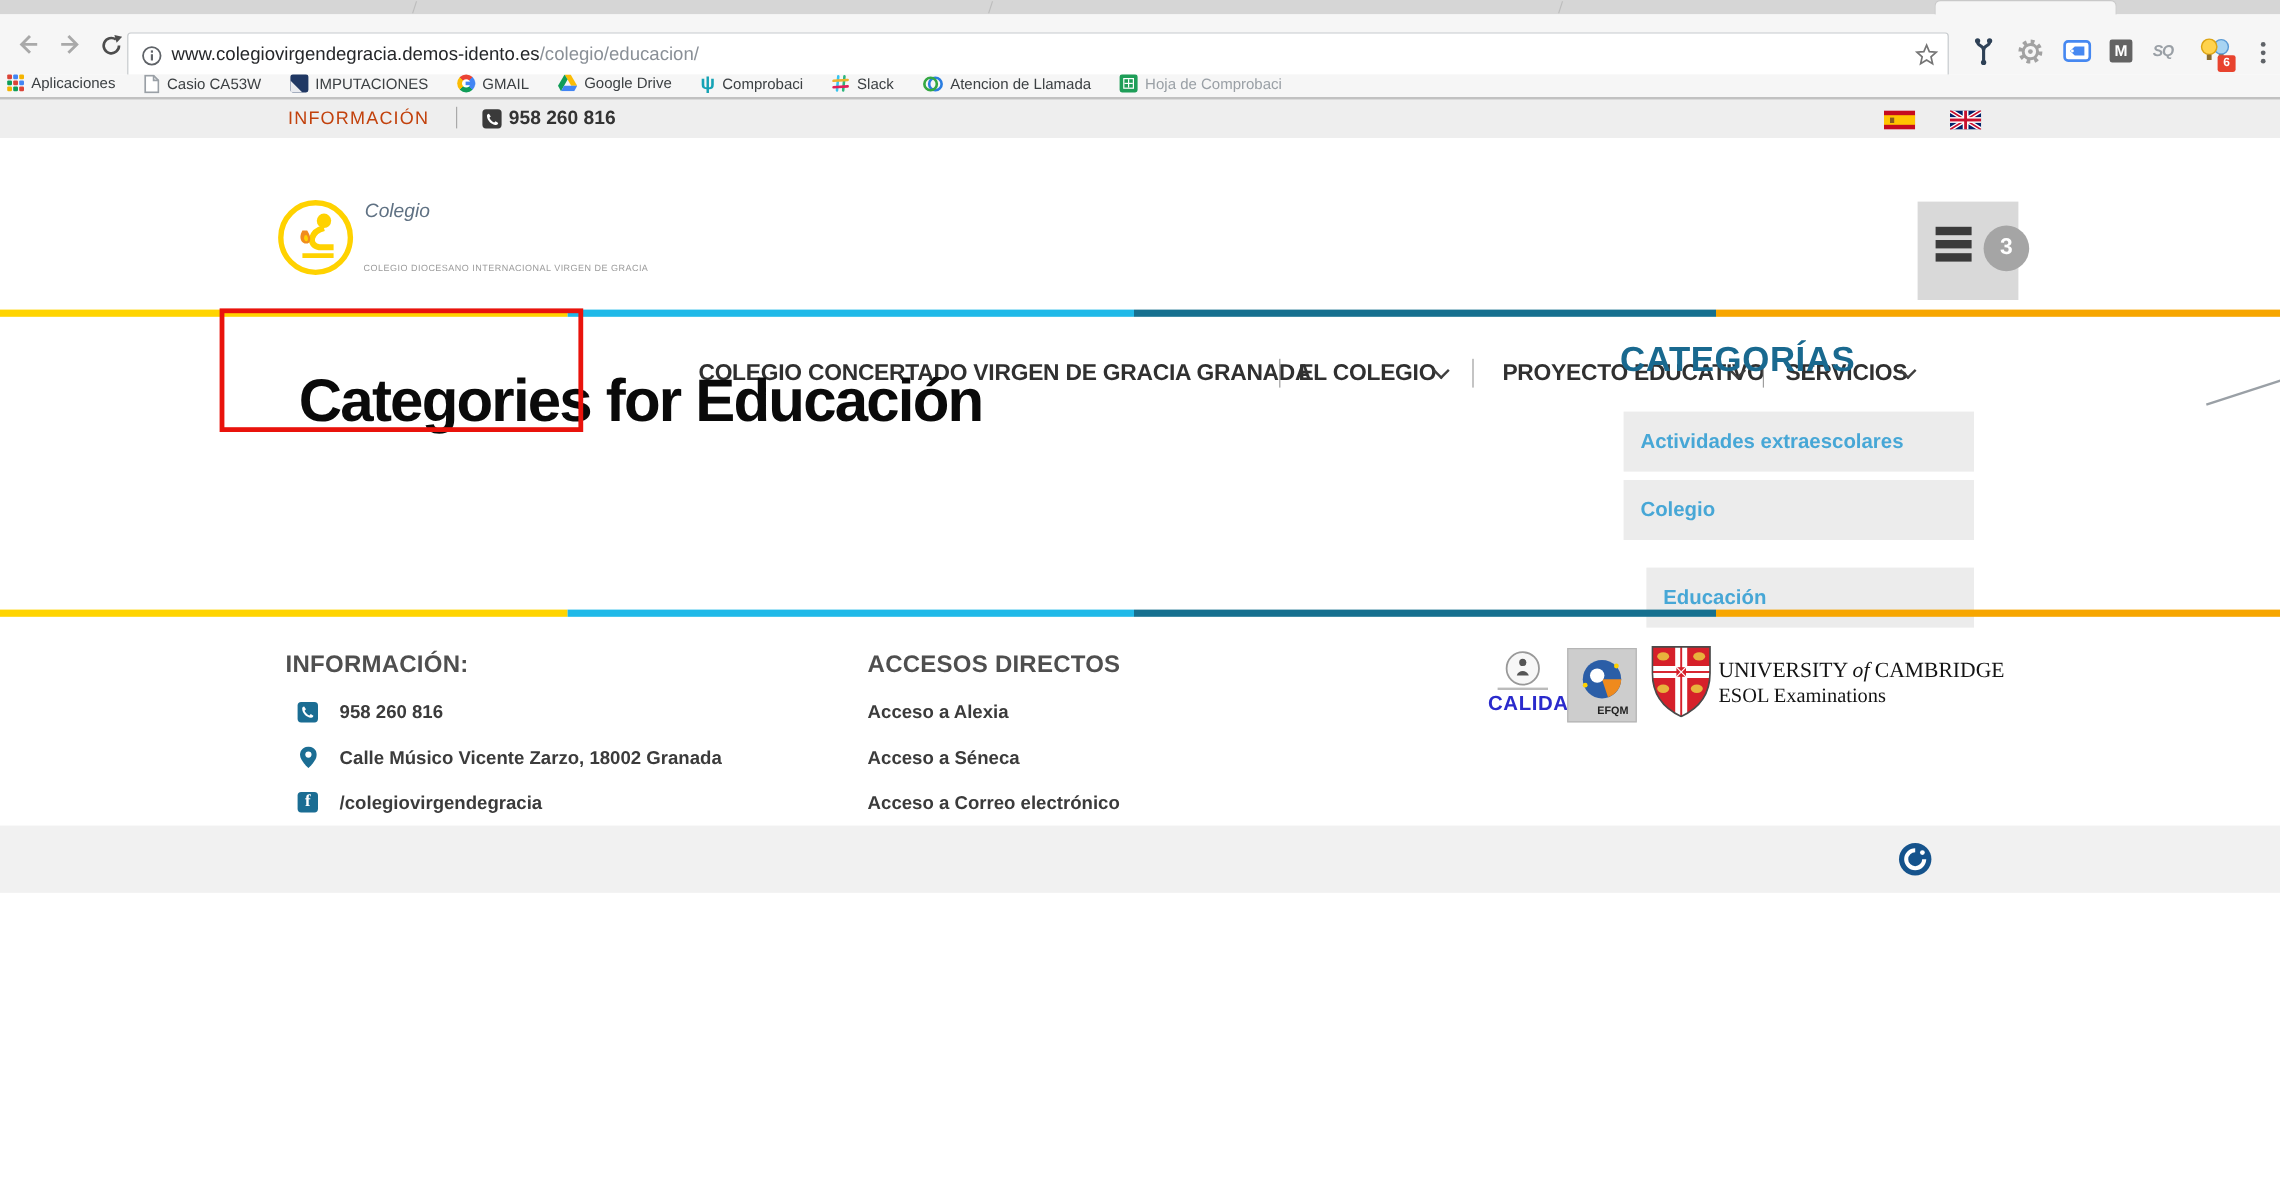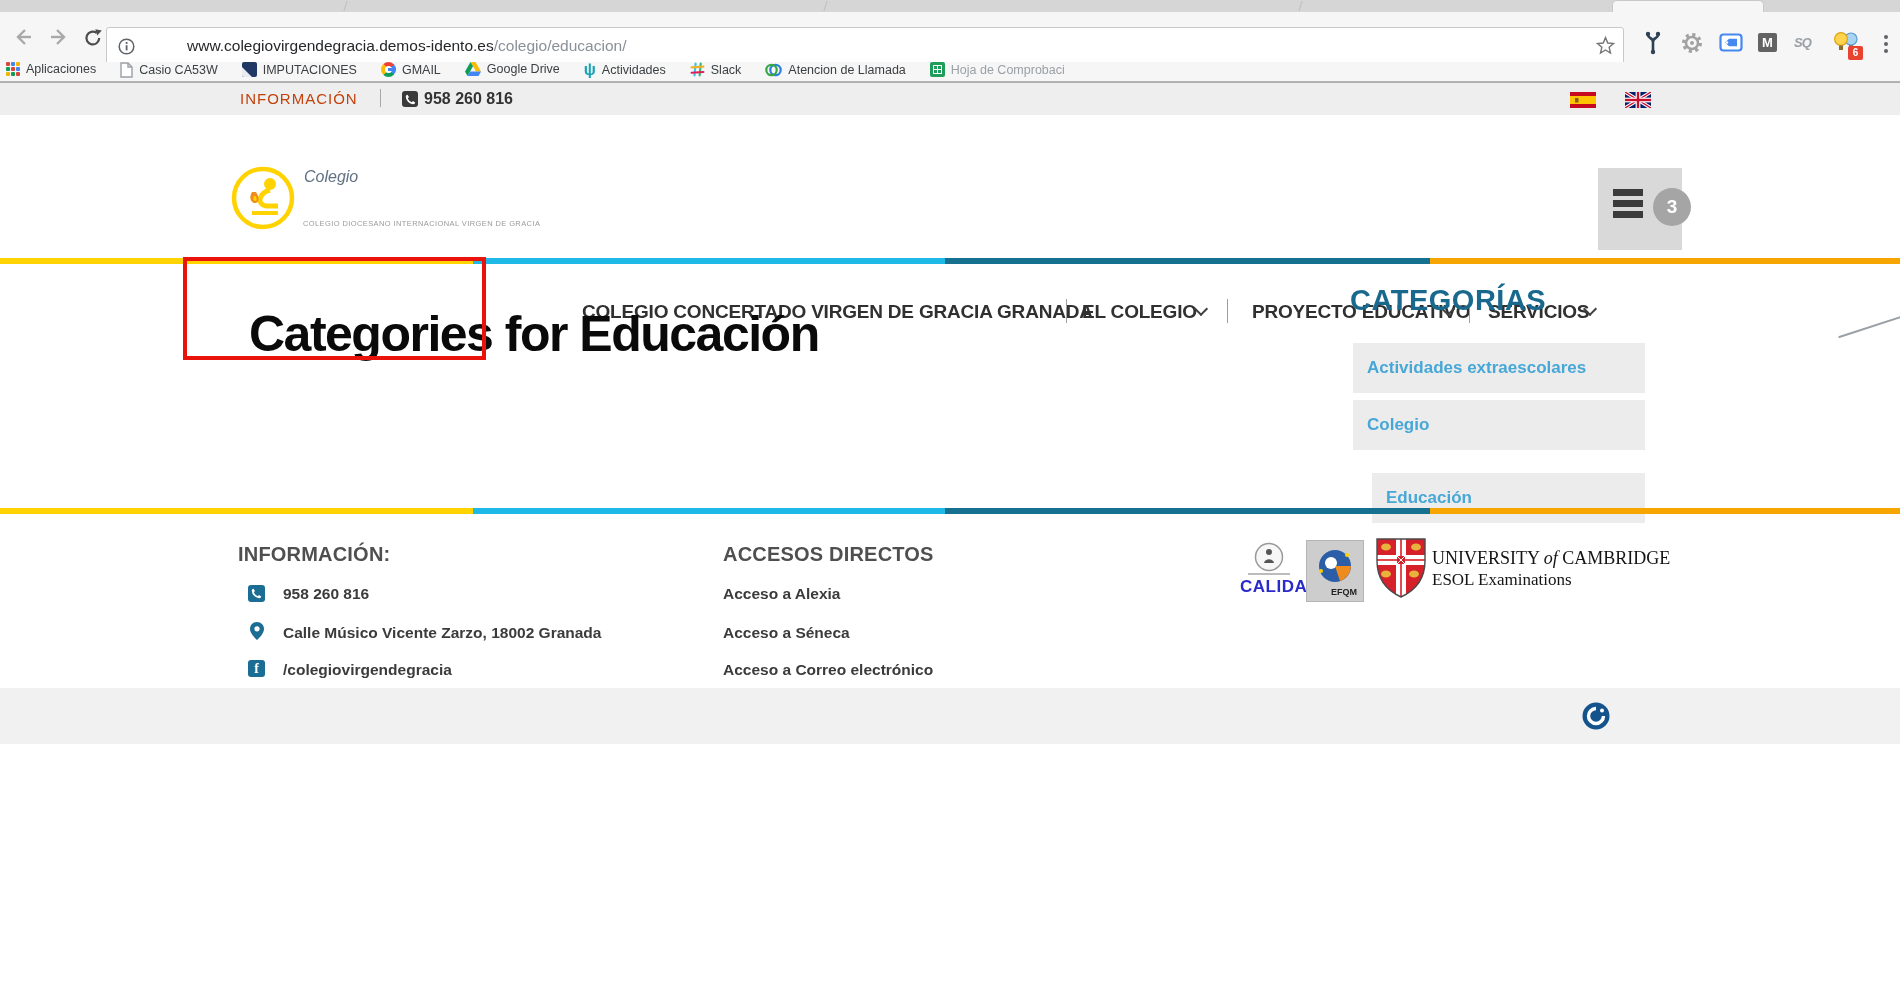--- a/index.html
+++ b/index.html
@@ -5,21 +5,21 @@
   html,body{margin:0;padding:0;background:#fff;}
   body{width:1900px;height:984px;overflow:hidden;font-family:"Liberation Sans",sans-serif;position:relative;}
   .abs{position:absolute;}
   .b{font-weight:bold;}
   
   .tabstrip{left:0;top:0;width:1900px;height:12px;background:#d6d6d6;}
   .tabsep{top:1px;width:1px;height:10px;background:#bdbdbd;transform:skewX(-18deg);}
   .activetab{left:1612px;top:0;width:150px;height:12px;background:#f6f6f6;border-radius:5px 5px 0 0;border:1px solid #c9c9c9;border-bottom:none;}
   .toolbar{left:0;top:12px;width:1900px;height:50px;background:#f6f6f6;}
   .navbtn{width:26px;height:26px;display:flex;align-items:center;justify-content:center;}
-  .omnibox{left:106px;top:15px;width:1516px;height:36px;background:#fff;border:1px solid #c6cacd;border-radius:3px;display:flex;align-items:center;gap:44px;}
+  .omnibox{left:106px;top:15px;width:1516px;height:36px;background:#fff;border:1px solid #c6cacd;border-radius:3px;display:flex;align-items:center;}
   .urltext{font-size:15.5px;color:#25272a;white-space:nowrap;}
   .urlpath{color:#8a9097;}
   .mbadge{background:#e8432e;color:#fff;font-size:10px;font-weight:bold;border-radius:2px;width:15px;height:14px;line-height:14px;text-align:center;}
   .bookbar{left:0;top:62px;width:1900px;height:20px;background:#f6f6f6;border-bottom:1px solid #b3b3b3;display:flex;align-items:flex-start;padding-left:6px;box-sizing:border-box;}
   .bm{display:flex;align-items:center;margin-right:24px;flex:0 0 auto;}
   .bm .lbl{font-size:12.5px;color:#3c4043;margin-left:6px;white-space:nowrap;}
   .grid9{width:14px;height:14px;display:grid;grid-template-columns:repeat(3,1fr);grid-gap:1.5px;}
   .grid9 span{border-radius:1px;}
   .mblock{width:19px;height:19px;background:#636363;border-radius:2px;color:#fff;font-size:13px;font-weight:bold;text-align:center;line-height:19px;}
   .sq{position:relative;font-size:13px;font-weight:bold;font-style:italic;color:#9aa0a6;letter-spacing:-1px;}
@@ -174,21 +174,21 @@
   <div class="bm">
     <svg width="16" height="14" viewBox="0 0 16 14">
         <polygon points="5.5,0 10.5,0 16,9.5 11,9.5" fill="#fbbc05"></polygon>
         <polygon points="5.5,0 0,9.5 2.5,14 8,4.3" fill="#0f9d58"></polygon>
         <polygon points="2.5,14 13.5,14 16,9.5 5,9.5" fill="#4285f4"></polygon>
       </svg>
     <span class="lbl">Google Drive</span>
   </div>
   <div class="bm">
     <span style="color:#16a3b5;font-weight:bold;font-size:16px;line-height:15px;">ψ</span>
-    <span class="lbl">Actividades</span>
+    <span class="lbl">Comprobaci</span>
   </div>
   <div class="bm">
     <svg width="15" height="15" viewBox="0 0 14 14">
         <line x1="5.2" y1="1.5" x2="4.2" y2="12.5" stroke="#36C5F0" stroke-width="2" stroke-linecap="round"></line>
         <line x1="10" y1="1.5" x2="9" y2="12.5" stroke="#2EB67D" stroke-width="2" stroke-linecap="round"></line>
         <line x1="1.5" y1="5" x2="12.5" y2="4.3" stroke="#ECB22E" stroke-width="2" stroke-linecap="round"></line>
         <line x1="1.5" y1="10" x2="12.5" y2="9.3" stroke="#E01E5A" stroke-width="2" stroke-linecap="round"></line>
       </svg>
     <span class="lbl">Slack</span>
   </div>

